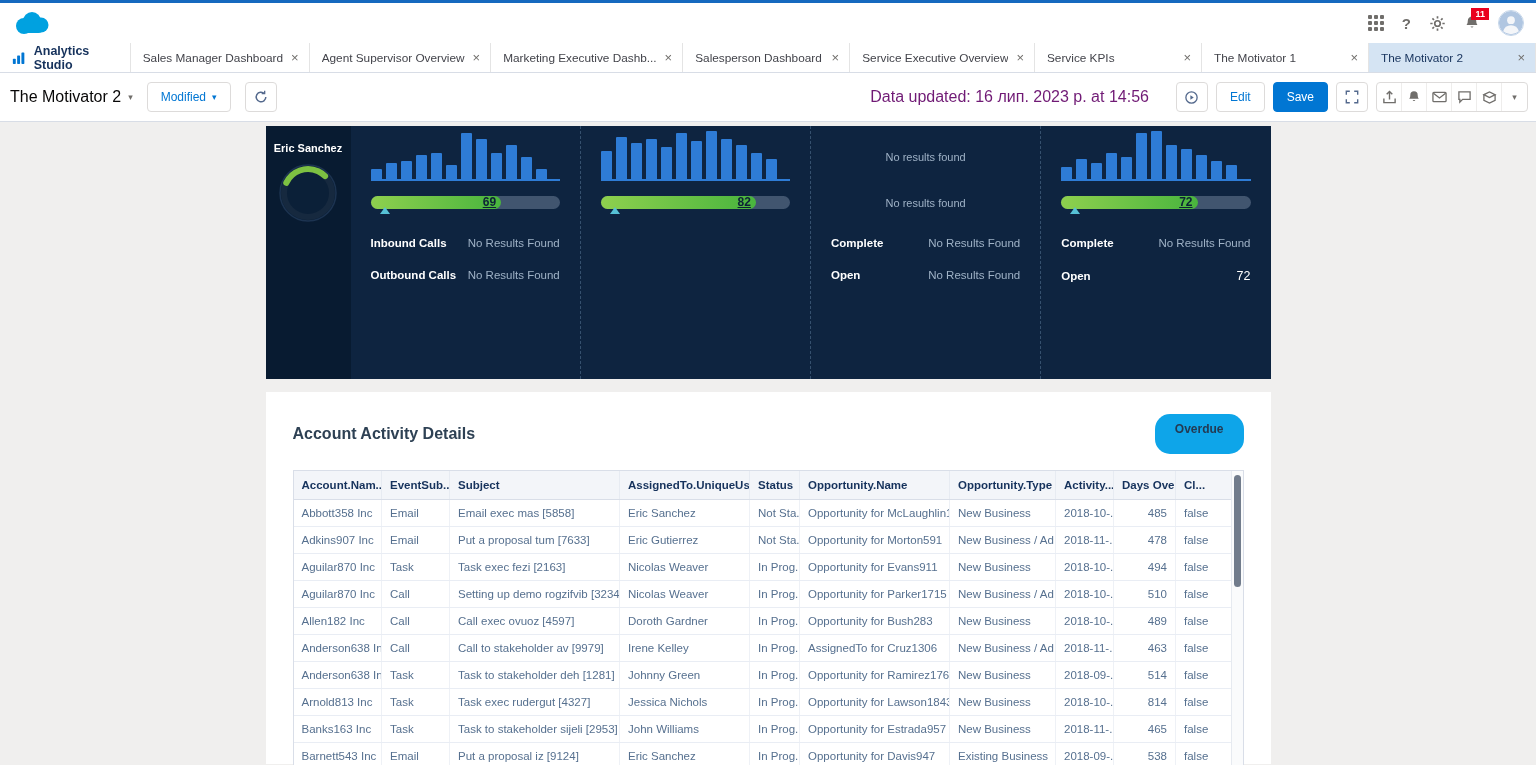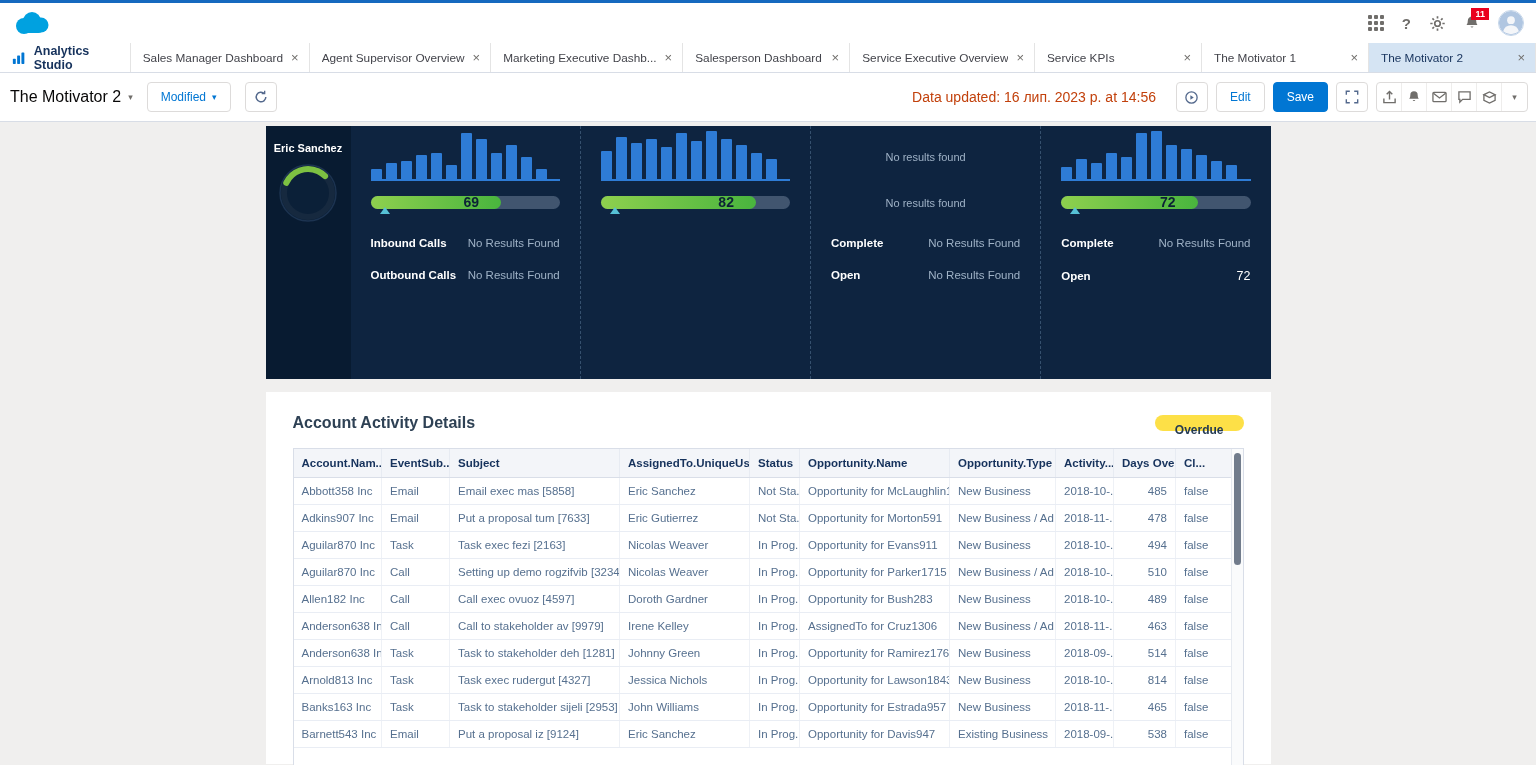--- a/index.html
+++ b/index.html
@@ -36,21 +36,21 @@
   .tb-left { display:flex; align-items:center; gap:14px; }
   .tb-title { font-size:16px; color:#080707; display:flex; align-items:center; gap:7px; }
   .caret { font-size:9px; color:#706e6b; }
   .btn { height:30px; border:1px solid #dddbda; border-radius:4px; background:#fff; color:#0176d3;
     font-size:12px; display:inline-flex; align-items:center; gap:6px; padding:0 13px; cursor:pointer; }
   .btn .caret { color:#0176d3; }
   .btn.primary { background:#0176d3; border-color:#0176d3; color:#fff; }
   .icon-btn { width:32px; height:30px; border:1px solid #dddbda; border-radius:4px; background:#fff;
     display:inline-flex; align-items:center; justify-content:center; cursor:pointer; }
   .tb-right { display:flex; align-items:center; gap:8px; }
-  .data-updated { font-size:14px; color:#c2410c; margin-right:12px; }
+  .data-updated { font-size:16px; color:#701a75; margin-right:19px; }
   .icon-group { display:flex; border:1px solid #dddbda; border-radius:4px; height:30px; overflow:hidden; }
   .ig-item { width:25px; display:flex; align-items:center; justify-content:center;
     border-right:1px solid #eeedec; cursor:pointer; }
   .ig-item:last-child { border-right:none; }
 
   
   .main { padding-top:4px; }
   .dash-panel { width:1005px; margin:0 auto; background:#0e2440; height:253px; display:flex; }
   .agents-col { width:85px; background:#081b31; display:flex; flex-direction:column; align-items:center;
     padding-top:16px; flex:none; }
@@ -61,40 +61,40 @@
 
   .section { flex:1; padding:7px 20px 0; position:relative; min-width:0; }
   .section + .section { border-left:1px dashed #35506e; }
 
   .bar-chart { height:48px; display:flex; align-items:flex-end; gap:4px; border-bottom:2px solid #2e7cd6; }
   .bar { width:11px; background:#2e7cd6; border-radius:1px 1px 0 0; }
 
   .gauge-track { position:relative; height:13px; border-radius:7px; background:#41556f; margin-top:15px; }
   .gauge-fill { position:relative; height:100%; border-radius:7px;
     background:linear-gradient(90deg,#8ed04e,#49b53e); display:flex; align-items:center; justify-content:flex-end; }
-  .gauge-val { font-size:14px; font-weight:700; color:#0c2236; padding-right:22px; line-height:13px; }
+  .gauge-val { font-size:12px; font-weight:700; color:#0c2236; padding-right:5px; line-height:13px;text-decoration:underline; }
   .gauge-pin { position:absolute; left:9px; bottom:-5px; width:0; height:0;
     border-left:5px solid transparent; border-right:5px solid transparent; border-bottom:7px solid #56c1d6; }
 
   .empty-chart { height:48px; display:flex; align-items:center; justify-content:center;
     color:#9fb2c6; font-size:11px; }
   .empty-gauge { margin-top:15px; height:13px; display:flex; align-items:center; justify-content:center;
     color:#9fb2c6; font-size:11px; }
 
   .metrics { margin-top:28px;text-align:right; }
   .metric { display:flex; justify-content:space-between; align-items:center; margin-bottom:20px; }
   .metric-label { color:#ffffff; font-weight:700; font-size:11.5px; }
   .metric-value { color:#9fb2c6; font-size:11.5px; }
   .metric-value.num { color:#ffffff; font-size:12.5px; }
 
   
   .card { width:1005px; margin:13px auto 0; background:#fff; height:372px; padding:22px 27px; }
   .card-head { display:flex; justify-content:space-between; align-items:center; }
   .card-title { font-size:16px; color:#2e4154; }
-  .pill { background:#fde047; border-radius:15px; height:16px; line-height:30px; padding:0 20px;
+  .pill { background:#0ea5e9; border-radius:15px; height:40px; line-height:30px; padding:0 20px;
     font-weight:700; font-size:12px; color:#243a52; cursor:pointer; }
 
   .table-wrap { position:relative; margin-top:16px; border:1px solid #d9dee8; height:318px;
     overflow:hidden; background:#fff; }
   table { border-collapse:collapse; table-layout:fixed; width:calc(100% - 12px); font-size:11.5px; }
   th { background:#f3f5f9; color:#16325c; font-weight:700; text-align:left; padding:8px 8px;
     border-right:1px solid #e7ebf2; border-bottom:1px solid #d9dee8; white-space:nowrap; overflow:hidden; }
   td { color:#56708f; padding:7px 8px; border-right:1px solid #eef1f6; border-bottom:1px solid #e9edf4;
     white-space:nowrap; overflow:hidden; }
   th.num, td.num { text-align:right; }

